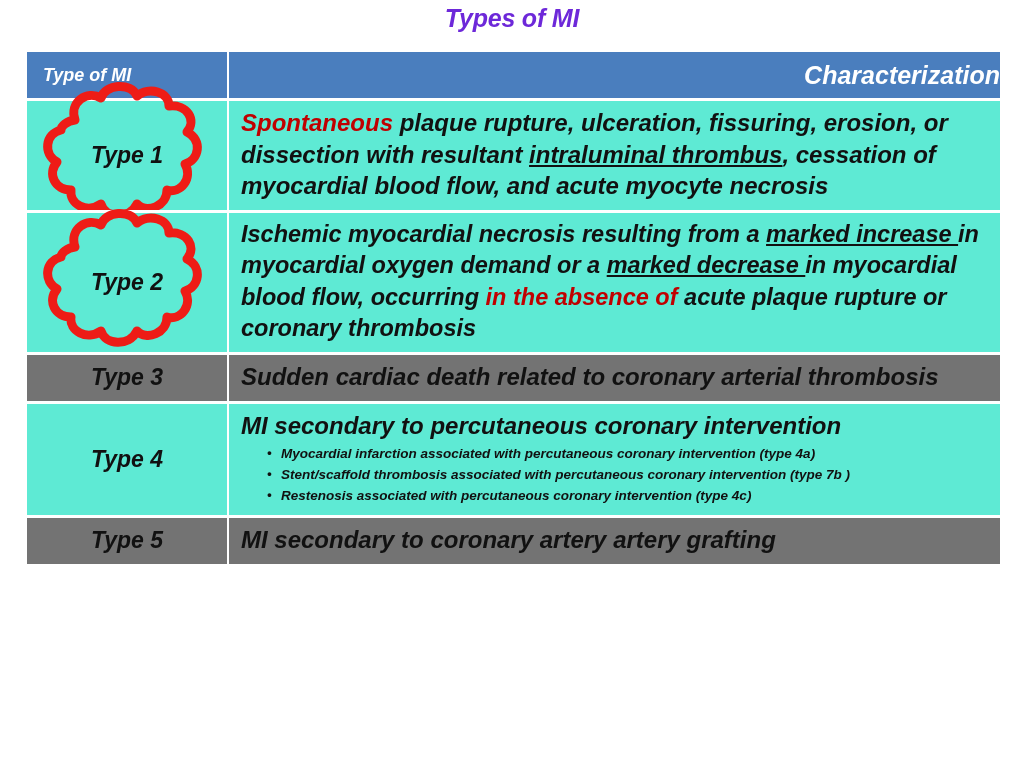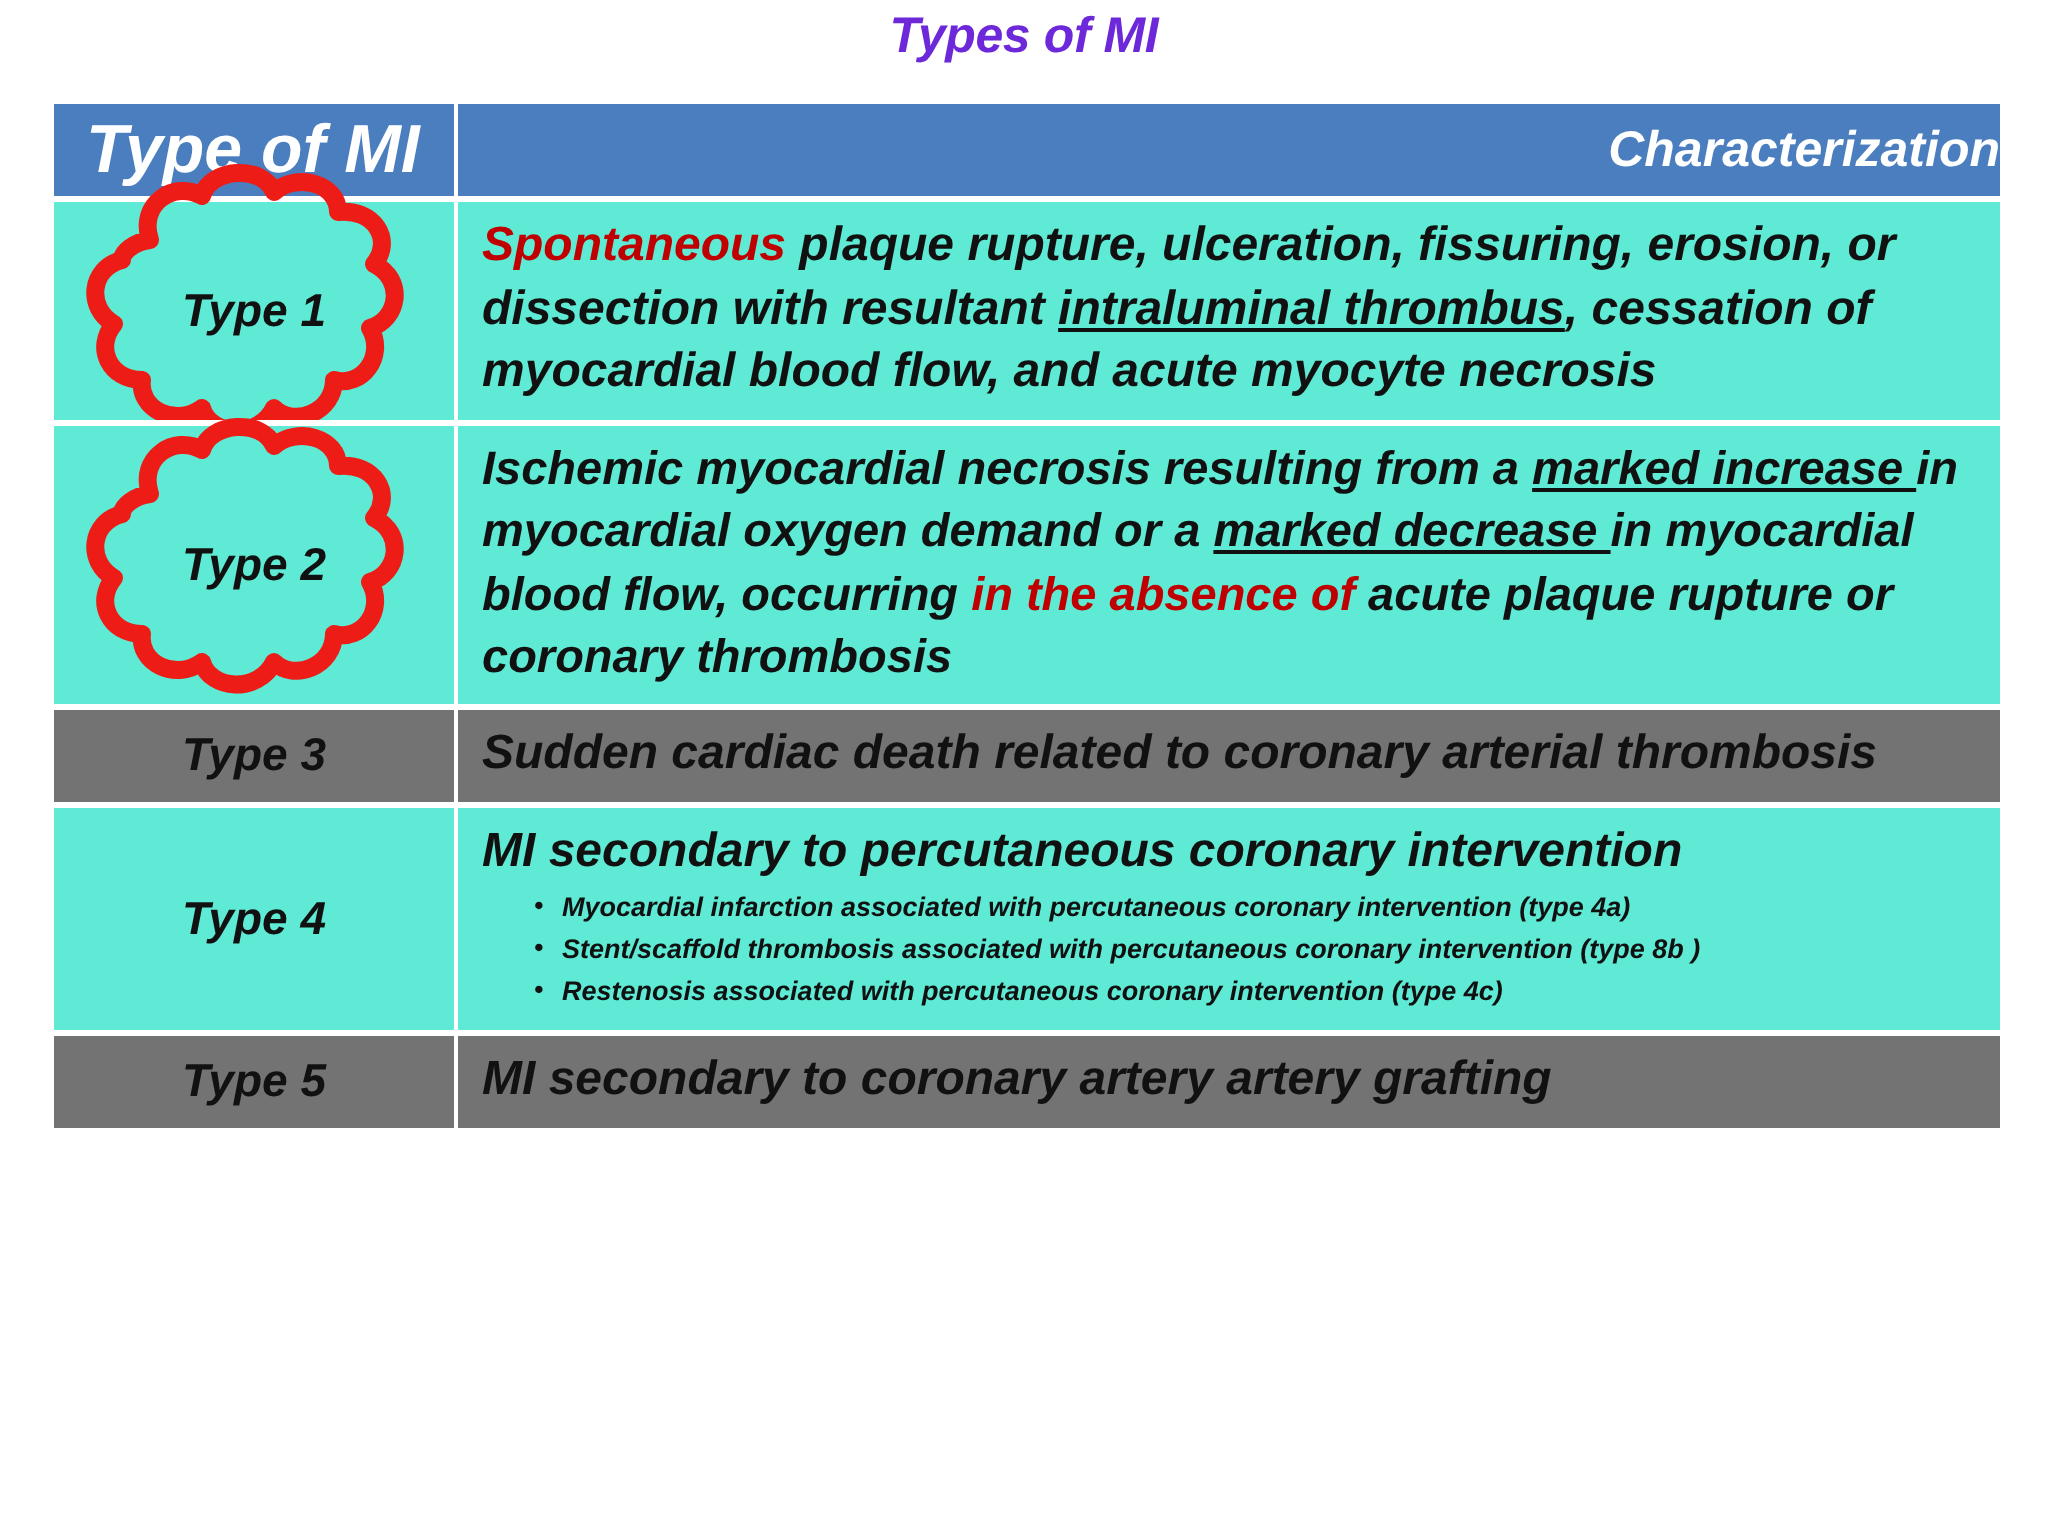--- a/index.html
+++ b/index.html
@@ -55,21 +55,21 @@
 
   
   .hdr-row td {
     background: #4a7ebe;
     color: #ffffff;
     font-style: italic;
     font-weight: bold;
     height: 46px;
     text-align: right;
   }
-  .hdr-type   { font-size: 34px; text-align: left !important; padding-left: 16px !important; }
+  .hdr-type   { font-size: 18px; text-align: left !important; padding-left: 16px !important; }
   .hdr-char   { font-size: 25px; border-left: 2px solid #ffffff; }
 
   
   .row-light td { background: #5eead4; }
   .row-dark  td { background: #737373; }
 
   .cell-type {
     position: relative;
     text-align: center;
     font-size: 23px;
@@ -183,21 +183,21 @@
         <td class="cell-type">Type 3</td>
         <td class="cell-char"><span>Sudden cardiac death related to coronary arterial thrombosis</span></td>
       </tr>
 
       <tr class="row-light">
         <td class="cell-type">Type 4</td>
         <td class="cell-char">
           <div>MI secondary to percutaneous coronary intervention</div>
           <ul class="sublist">
             <li>Myocardial infarction associated with percutaneous coronary intervention (type 4a)</li>
-            <li>Stent/scaffold thrombosis associated with percutaneous coronary intervention (type 8b )</li>
+            <li>Stent/scaffold thrombosis associated with percutaneous coronary intervention (type 7b )</li>
             <li>Restenosis associated with percutaneous coronary intervention (type 4c)</li>
           </ul>
         </td>
       </tr>
 
       <tr class="row-dark">
         <td class="cell-type">Type 5</td>
         <td class="cell-char"><span>MI secondary to coronary artery artery grafting</span></td>
       </tr>
 

